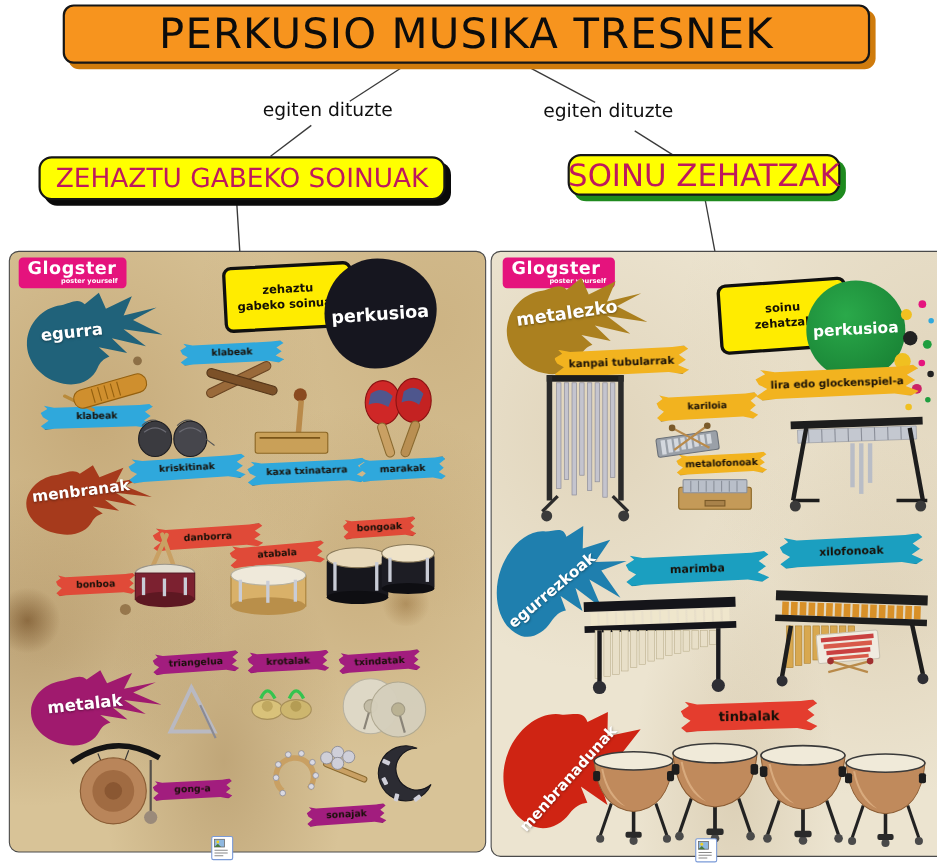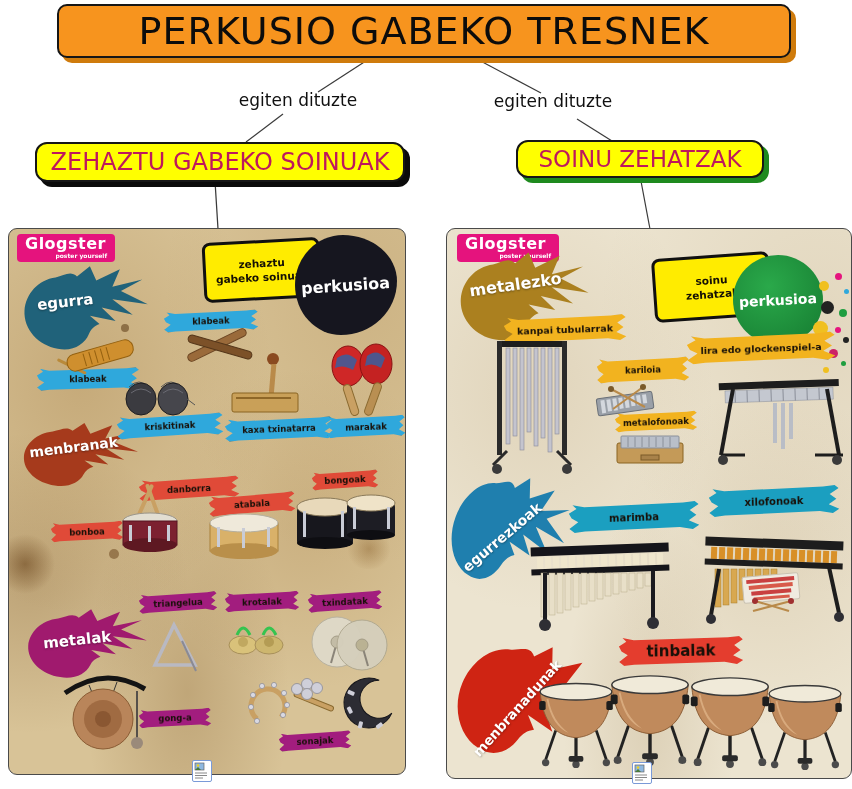--- a/index.html
+++ b/index.html
@@ -10,24 +10,24 @@
   
   #title-node{left:57px;top:4px;width:730px;height:50px;background:var(--title-orange);
     border:2px solid #161616;border-radius:10px;box-shadow:5px 5px 0 #cf7b0c;
     display:flex;align-items:center;justify-content:center;font-size:38px;color:#0c0c0c;letter-spacing:1px;white-space:nowrap;}
   .edge-label{font-size:17px;color:#101010;text-align:center;width:140px;}
   #edge-label-left{left:228px;top:90px;}
   #edge-label-right{left:483px;top:91px;}
   .cat-box{background:var(--node-yellow);border:2px solid #161616;border-radius:12px;
     display:flex;align-items:center;justify-content:center;white-space:nowrap;color:#be185d;}
   #cat-left{left:35px;top:142px;width:366px;height:36px;font-size:24px;box-shadow:5px 5px 0 #0a0a0a;}
-  #cat-right{left:516px;top:140px;width:244px;height:34px;font-size:23px;box-shadow:5px 5px 0 var(--shadow-green);}
+  #cat-right{left:516px;top:140px;width:244px;height:34px;font-size:28px;box-shadow:5px 5px 0 var(--shadow-green);}
 
   
-  .poster{border:1.5px solid #4a4a4a;border-radius:9px;overflow:hidden;}
+  .poster{border:1.5px solid #4a4a4a;border-radius:9px;overflow:hidden;padding-left:36px;}
   #poster-left{left:8px;top:228px;width:396px;height:545px;background-color:var(--parchment-left);
     background-image:radial-gradient(ellipse at 18% 28%,rgba(150,105,45,.28),transparent 42%),
       radial-gradient(ellipse at 75% 55%,rgba(155,110,50,.22),transparent 38%),
       radial-gradient(ellipse at 45% 85%,rgba(120,80,30,.25),transparent 33%),
       radial-gradient(ellipse at 90% 12%,rgba(165,125,65,.22),transparent 40%),
       radial-gradient(ellipse at 5% 65%,rgba(110,70,25,.25),transparent 30%);}
   #poster-right{left:446px;top:228px;width:404px;height:549px;background-color:var(--parchment-right);
     background-image:radial-gradient(ellipse at 22% 30%,rgba(170,140,90,.18),transparent 40%),
       radial-gradient(ellipse at 80% 60%,rgba(170,140,90,.16),transparent 36%),
       radial-gradient(ellipse at 50% 90%,rgba(150,120,70,.18),transparent 30%),
@@ -103,21 +103,21 @@
 
   <svg class="wires" width="852" height="789">
     <line x1="372" y1="57" x2="318" y2="92" stroke="#3a3a3a" stroke-width="1.2"></line>
     <line x1="283" y1="114" x2="246" y2="142" stroke="#3a3a3a" stroke-width="1.2"></line>
     <line x1="473" y1="57" x2="541" y2="93" stroke="#3a3a3a" stroke-width="1.2"></line>
     <line x1="577" y1="119" x2="612" y2="141" stroke="#3a3a3a" stroke-width="1.2"></line>
     <line x1="215" y1="181" x2="218" y2="229" stroke="#3a3a3a" stroke-width="1.2"></line>
     <line x1="640" y1="176" x2="650" y2="229" stroke="#3a3a3a" stroke-width="1.2"></line>
   </svg>
 
-  <div class="abs" id="title-node">PERKUSIO GABEKO TRESNEK</div>
+  <div class="abs" id="title-node">PERKUSIO MUSIKA TRESNEK</div>
   <div class="abs edge-label" id="edge-label-left">egiten dituzte</div>
   <div class="abs edge-label" id="edge-label-right">egiten dituzte</div>
   <div class="abs cat-box" id="cat-left">ZEHAZTU GABEKO SOINUAK</div>
   <div class="abs cat-box" id="cat-right">SOINU ZEHATZAK</div>
 
   <div class="abs poster" id="poster-left">
     <div class="stain" style="left:-14px;top:300px;width:60px;height:70px;background:radial-gradient(circle,rgba(90,50,10,.5),transparent 65%);"></div>
     <div class="stain" style="left:100px;top:320px;width:10px;height:10px;background:rgba(90,50,10,.45);"></div>
     <div class="stain" style="left:330px;top:300px;width:60px;height:40px;background:radial-gradient(circle,rgba(120,75,20,.35),transparent 60%);"></div>
 
@@ -427,21 +427,21 @@
     <div class="banner b-yel" style="left:168px;top:183px;width:82px;height:19px;transform:rotate(-2deg);">
         <span>metalofonoak</span>
       </div>
     <div class="banner b-teal" style="left:122px;top:274px;width:130px;height:28px;transform:rotate(-2deg);">
         <span style="font-size:10px;">marimba</span>
       </div>
     <div class="banner b-teal" style="left:262px;top:258px;width:130px;height:28px;transform:rotate(-2deg);">
         <span style="font-size:10px;">xilofonoak</span>
       </div>
     <div class="banner b-red2" style="left:172px;top:408px;width:124px;height:28px;transform:rotate(-1deg);">
-        <span style="font-size:15px;">tinbalak</span>
+        <span style="font-size:12px;">tinbalak</span>
       </div>
 
     <div class="instr" style="left:44px;top:104px;width:82px;height:142px;">
       <svg viewBox="0 0 82 142">
         <rect x="6" y="8" width="70" height="6" fill="#1d1d1d"></rect>
         <rect x="6" y="8" width="5" height="114" fill="#2a2a2a"></rect>
           <rect x="71" y="8" width="5" height="114" fill="#2a2a2a"></rect>
         <g fill="#c4c4ce" stroke="#8a8a98" stroke-width=".6">
           <rect x="15" y="15" width="4" height="96"></rect>
             <rect x="22" y="15" width="4" height="88"></rect>

